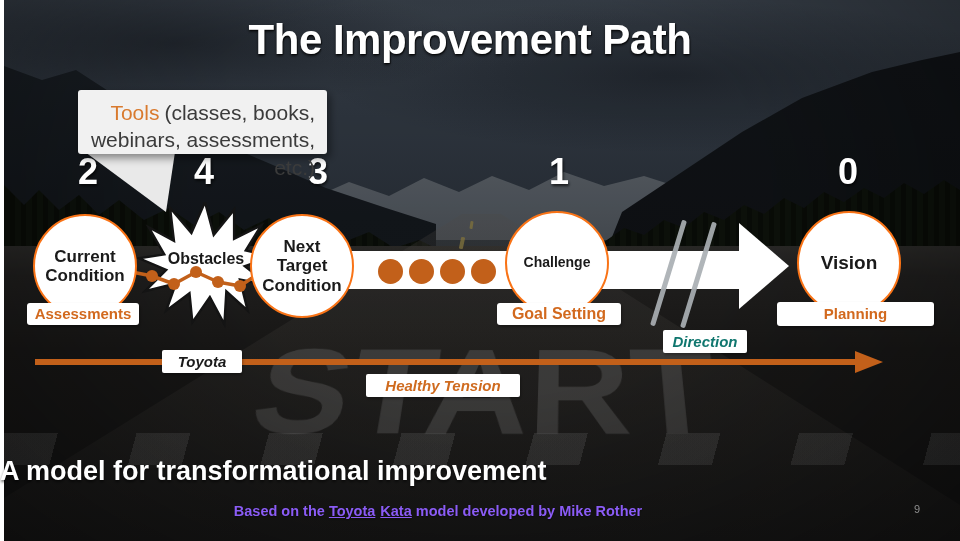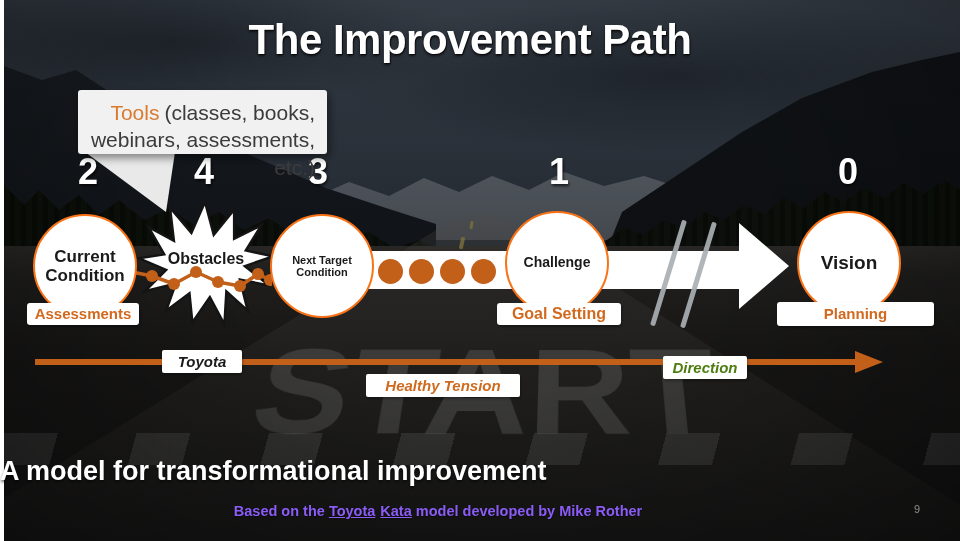--- a/index.html
+++ b/index.html
@@ -76,21 +76,21 @@
   .tag-assess{left:27px;top:303px;width:112px;height:22px;font-size:15px;line-height:22px;}
   .tag-goal{left:497px;top:303px;width:124px;height:22px;font-size:16px;line-height:22px;}
   .tag-plan{left:777px;top:302px;width:157px;height:24px;font-size:15px;line-height:24px;}
   .tl-line{position:absolute;left:35px;top:359px;width:824px;height:6px;background:#c2601a;z-index:9;}
   .tl-head{position:absolute;left:855px;top:351px;width:28px;height:22px;background:#c2601a;
       clip-path:polygon(0 0,100% 50%,0 100%);z-index:9;}
   .tl-label{position:absolute;background:#fff;border-radius:2px;text-align:center;font-weight:bold;
       font-style:italic;font-size:15px;box-shadow:1px 2px 3px rgba(0,0,0,.3);z-index:10;}
   .tl-clarity{left:162px;top:350px;width:80px;height:23px;line-height:23px;color:#1a1a1a;}
   .tl-healthy{left:366px;top:374px;width:154px;height:23px;line-height:23px;color:#cf6b1f;}
-  .tl-direction{left:663px;top:356px;width:84px;height:23px;line-height:23px;color:#4d7c0f;}
+  .tl-direction{left:663px;top:330px;width:84px;height:23px;line-height:23px;color:#0f766e;}
   .subtitle{position:absolute;left:0;top:456px;width:940px;text-align:left;color:#fff;
       font-size:27px;font-weight:bold;text-shadow:0 2px 3px rgba(0,0,0,.6);z-index:12;}
   .credit{position:absolute;left:0;top:503px;width:876px;text-align:center;color:#8b5cf6;
       font-size:14.5px;font-weight:600;white-space:pre-wrap;z-index:12;text-shadow:0 1px 2px rgba(0,0,0,.5);}
   .credit .u{text-decoration:underline;}
   .credit .u2{text-decoration:underline;margin-left:5px;}
   .pagenum{position:absolute;left:914px;top:503px;font-size:11px;color:#8d8d8d;z-index:12;}
 </style>
 </head>
 <body>
@@ -149,21 +149,21 @@
       <circle cx="110" cy="24" r="6" fill="#c2601a"></circle>
         <circle cx="128" cy="12" r="6" fill="#c2601a"></circle>
       <circle cx="140" cy="18" r="6" fill="#c2601a"></circle>
     </svg>
   </div>
   <div class="obstacles-label">Obstacles</div>
 
   <div class="circle" style="left:33px;top:214px;font-size:17px;">
     <span style="width:86px;">Current Condition</span>
   </div>
-  <div class="circle" style="left:270px;top:214px;font-size:11px;">
+  <div class="circle" style="left:250px;top:214px;font-size:17px;">
     <span style="width:80px;">Next Target Condition</span>
   </div>
   <div class="circle" style="left:505px;top:211px;font-size:14px;">
     <span>Challenge</span>
   </div>
   <div class="circle" style="left:797px;top:211px;font-size:19px;">
     <span>Vision</span>
   </div>
 
   <div class="tag tag-assess">Assessments</div>

